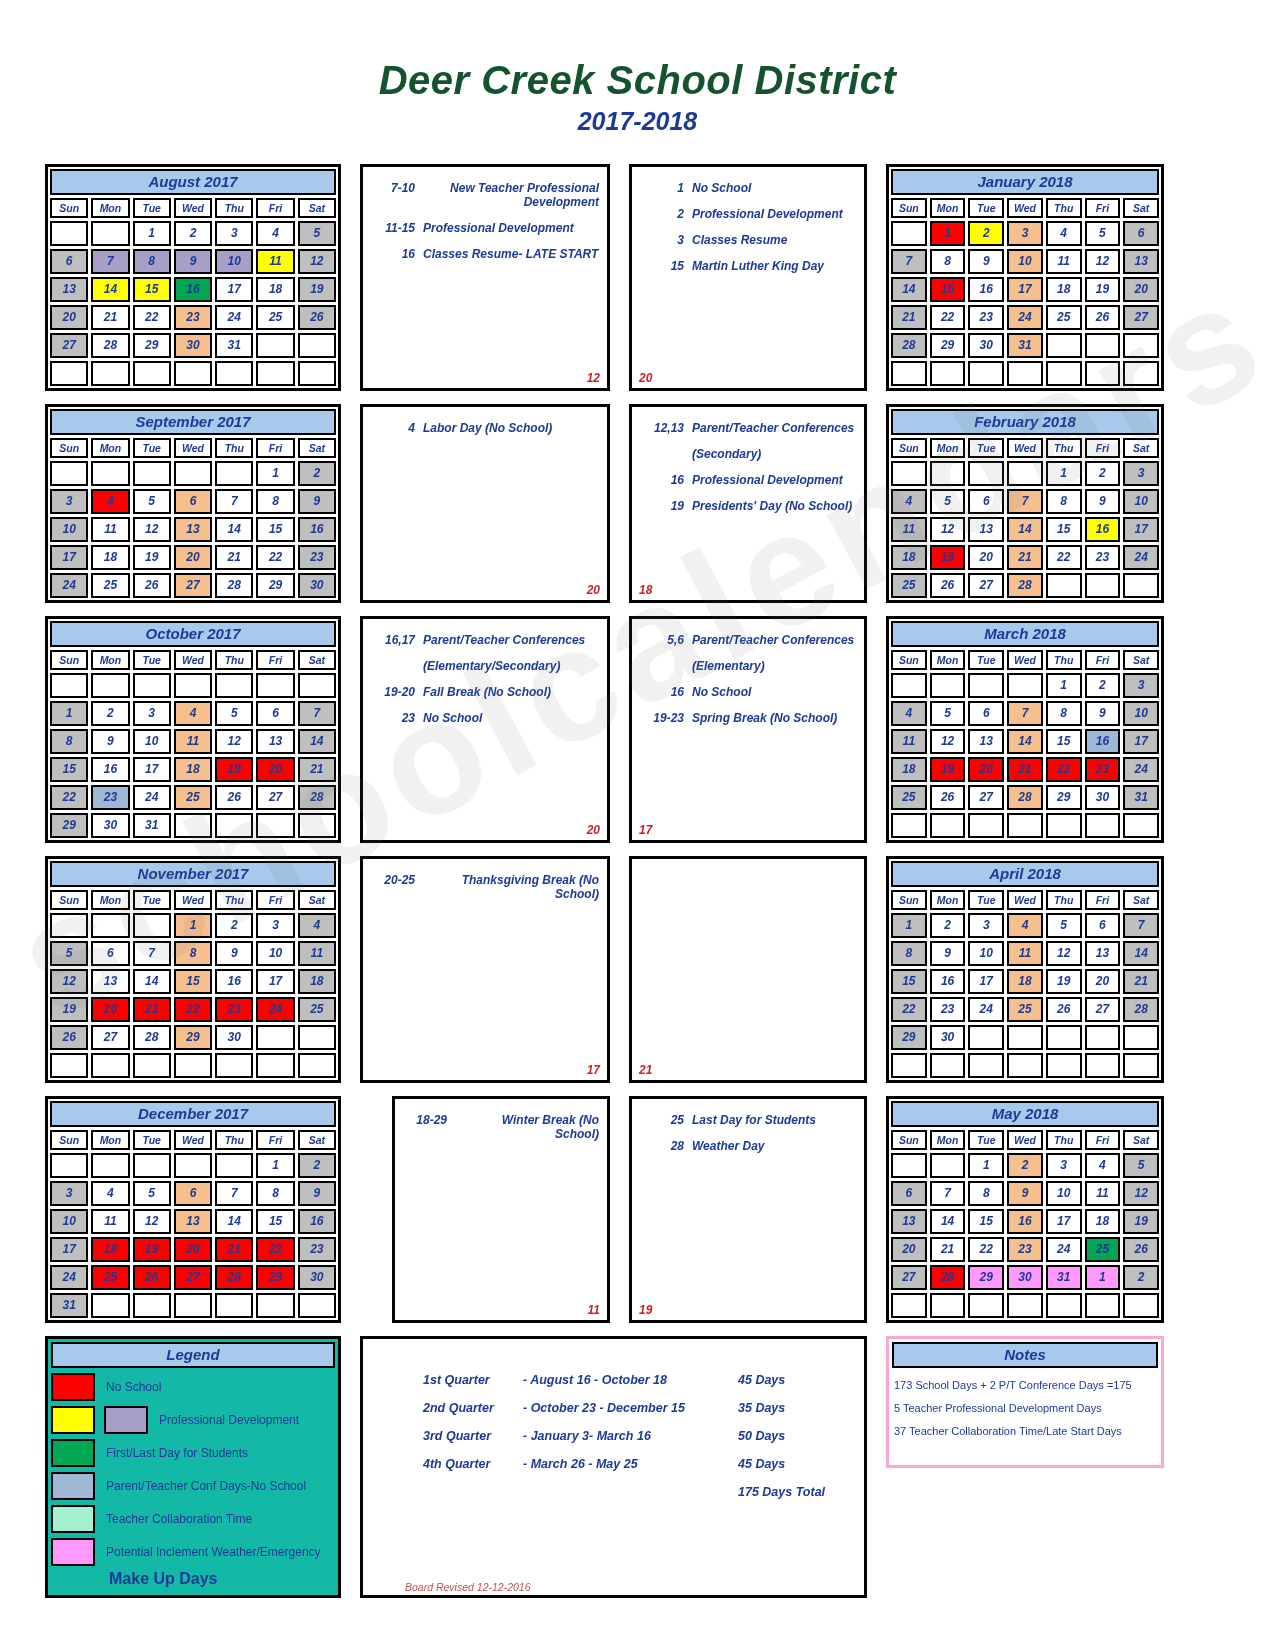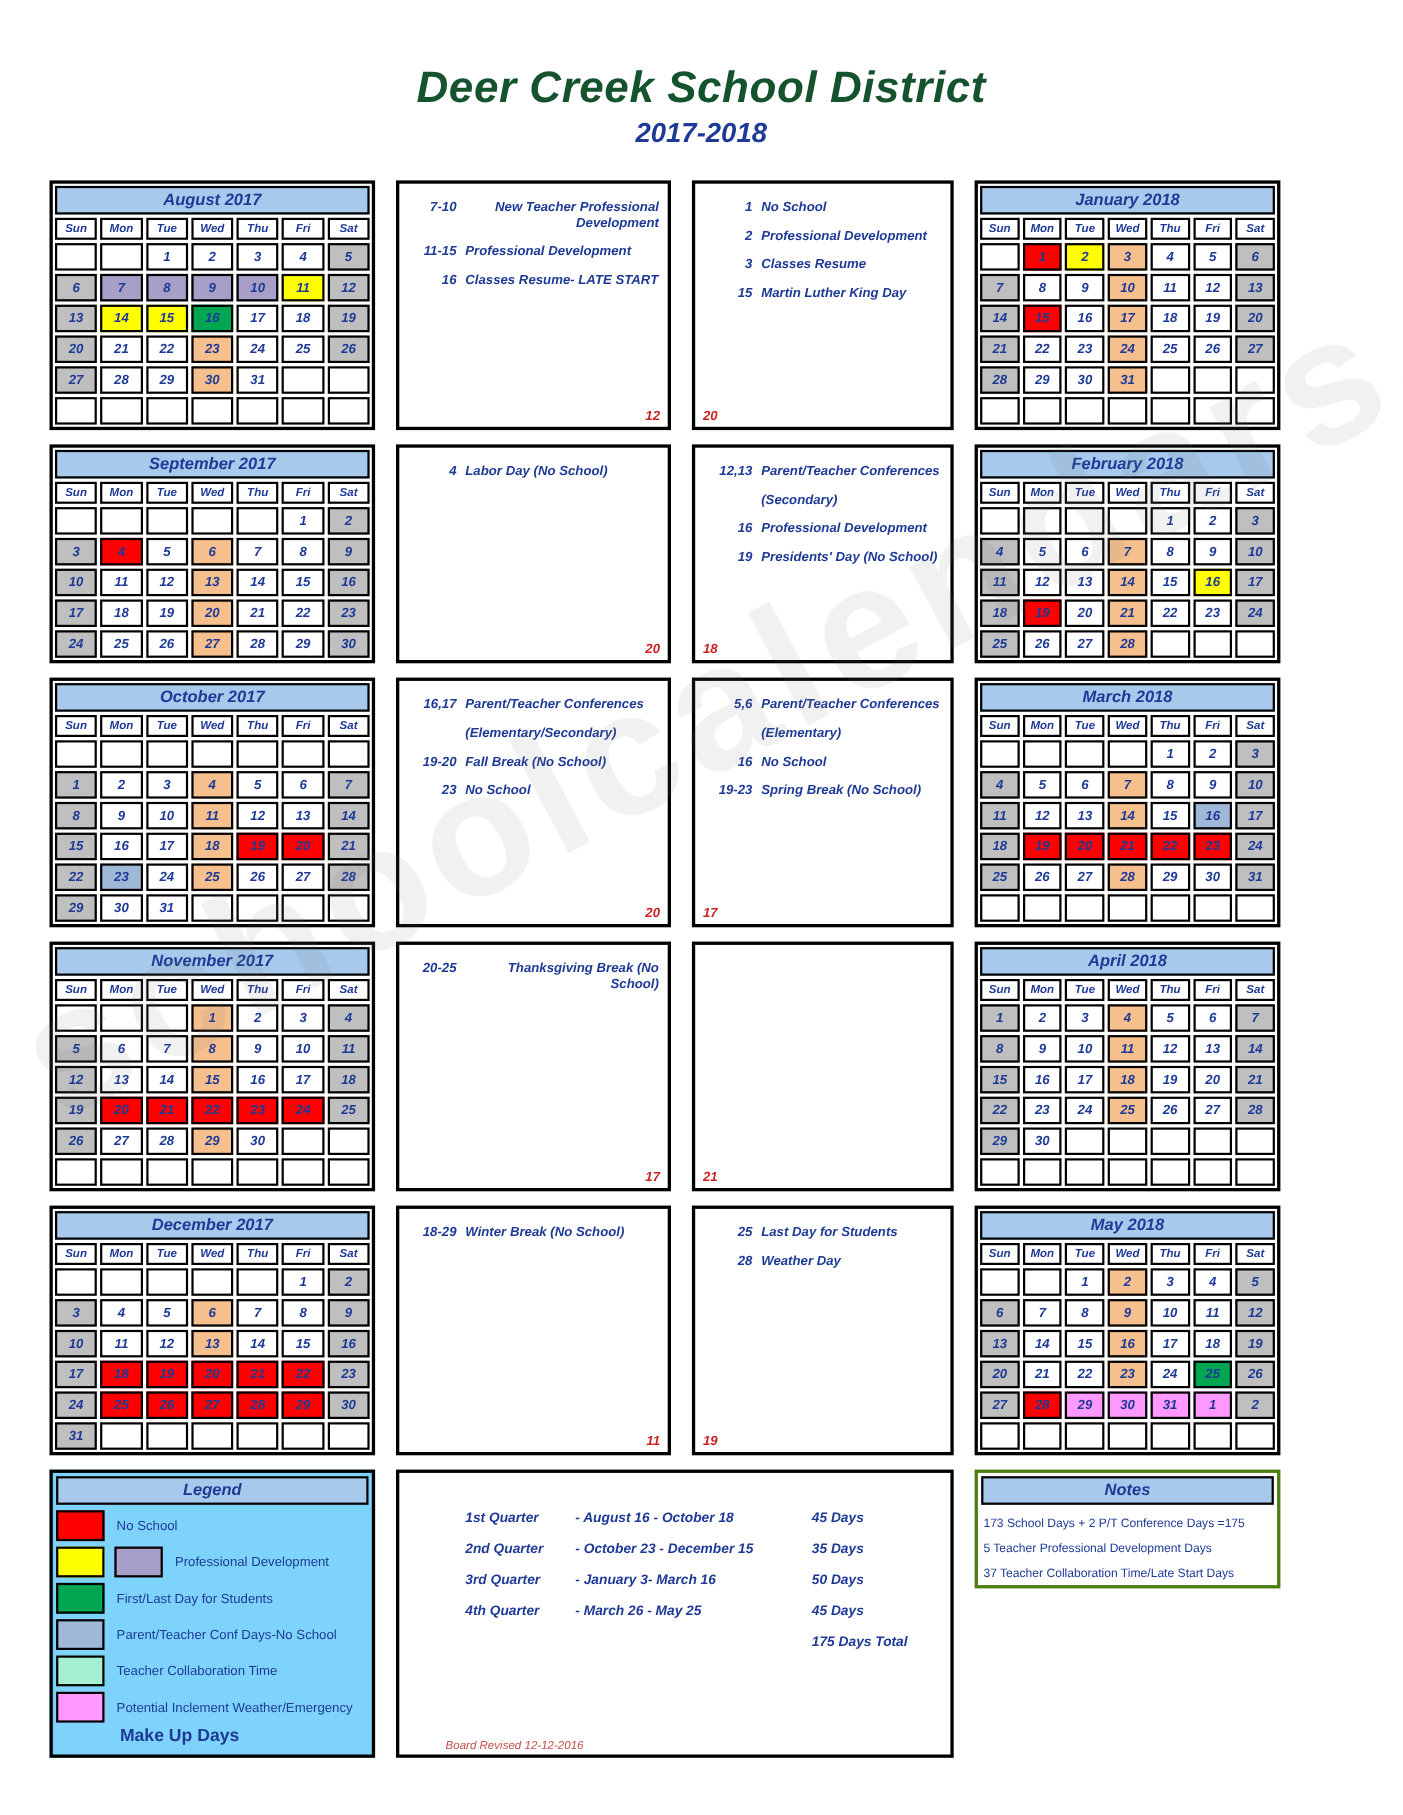--- a/index.html
+++ b/index.html
@@ -39,37 +39,37 @@
            height:100%;padding:14px 8px 20px 8px;}
   .note-item{display:flex;margin-bottom:12px;font-weight:bold;font-style:italic;
              font-size:12px;color:#1E3A96;line-height:14px;}
   .note-num{width:44px;text-align:right;margin-right:8px;flex:none;}
   .note-txt{text-align:right;}
   .count{position:absolute;bottom:3px;font-weight:bold;font-style:italic;font-size:12px;color:#CC2222;}
   .count.right{right:7px;}
   .count.left{left:7px;}
 
   
-  .legendbox{border:3px solid #000;background:#7dd3fc;box-sizing:border-box;padding:3px;grid-column:1;grid-row:6;}
+  .legendbox{border:3px solid #000;background:#14b8a6;box-sizing:border-box;padding:3px;grid-column:1;grid-row:6;}
   .legend-row{display:flex;align-items:center;margin-top:5px;}
   .swatch{width:40px;height:24px;border:2px solid #000;margin-right:9px;flex:none;}
   .legend-label{font-size:12px;color:#1E3A96;margin-left:2px;}
   .legend-sub{font-size:16px;color:#1E3A96;font-weight:bold;margin:4px 0 4px 58px;}
 
   
   .quartersbox{border:3px solid #000;background:#fff;box-sizing:border-box;position:relative;
                grid-column:2/4;grid-row:6;padding:34px 0 30px 60px;}
   .q-row{display:grid;grid-template-columns:100px 215px 110px;margin-bottom:14px;
          font-weight:bold;font-style:italic;font-size:12.5px;color:#1E3A96;}
   .q-total{margin:2px 0 0 315px;font-weight:bold;font-style:italic;font-size:12.5px;color:#1E3A96;}
   .q-footer{position:absolute;left:42px;bottom:2px;font-size:10.5px;font-style:italic;color:#C0504D;}
 
   
-  .notesbox{border:3px solid #4d7c0f;background:#fff;box-sizing:border-box;grid-column:4;grid-row:6;
-            padding:3px;align-self:start;height:108px;}
+  .notesbox{border:3px solid #f9a8d4;background:#fff;box-sizing:border-box;grid-column:4;grid-row:6;
+            padding:3px;align-self:start;height:132px;}
   .notes-line{font-size:11px;color:#1E3A96;margin:11px 2px 0 2px;}
 </style>
 </head>
 <body>
 
 <div class="page">
   <div class="watermark">schoolcalendars.org</div>
 
   <div class="header">
     <div class="title">Deer Creek School District</div>
@@ -889,21 +889,21 @@
       <div class="notebox" style="grid-area: 4 / 2;">
         <div class="note-item">
           <div class="note-num">20-25</div>
           <div class="note-txt">Thanksgiving Break (No School)</div>
         </div>
         <div class="count right">17</div>
       </div>
       <div class="notebox" style="grid-area: 4 / 3;">
         <div class="count left">21</div>
       </div>
-      <div class="notebox" style="grid-area: 5 / 2;">
+      <div class="notebox" style="grid-area: 5 / 2; margin-left: 32px;">
         <div class="note-item">
           <div class="note-num">18-29</div>
           <div class="note-txt">Winter Break (No School)</div>
         </div>
         <div class="count right">11</div>
       </div>
       <div class="notebox" style="grid-area: 5 / 3;">
         <div class="note-item">
           <div class="note-num">25</div>
           <div class="note-txt">Last Day for Students</div>

